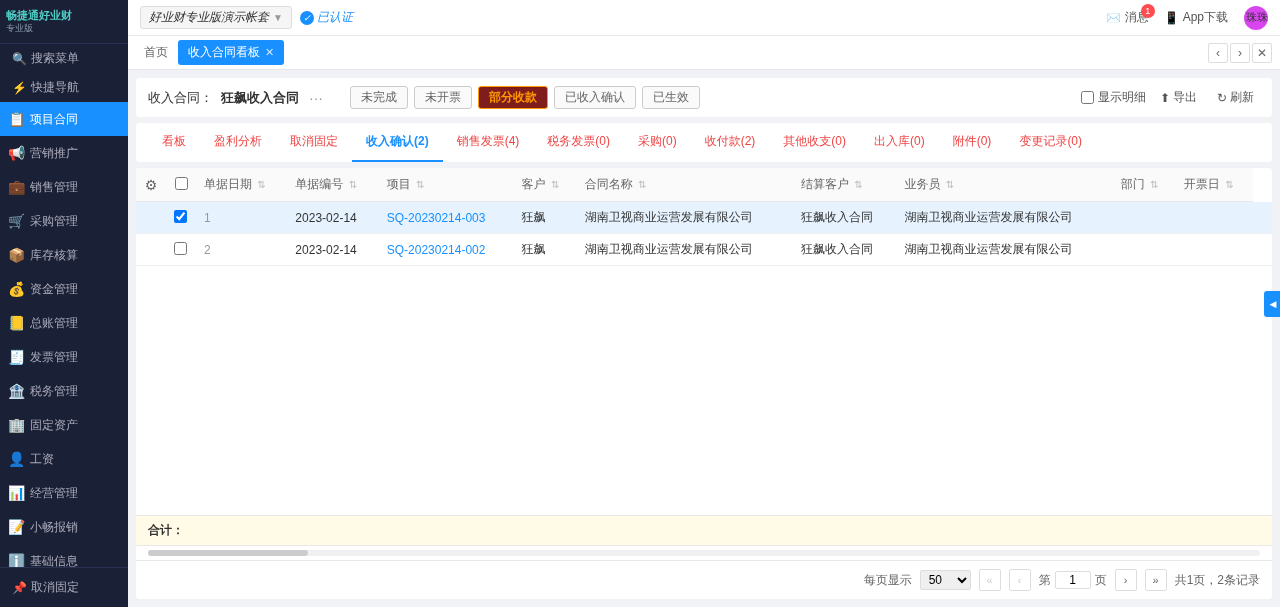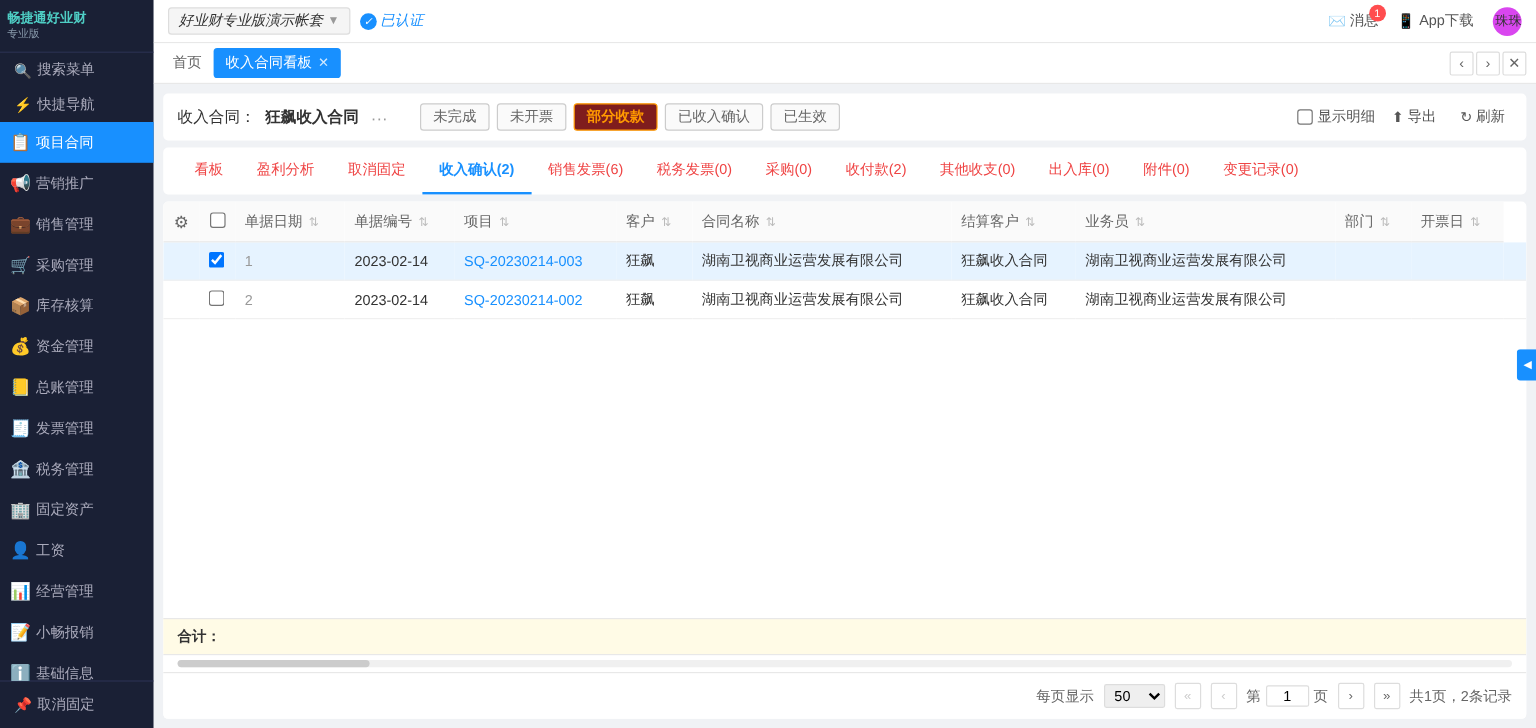--- a/index.html
+++ b/index.html
@@ -270,21 +270,21 @@
           <span>刷新</span>
         </div>
       </div>
     </div>
 
     <div class="subtabs">
       <div class="subtab">看板</div>
       <div class="subtab">盈利分析</div>
       <div class="subtab">取消固定</div>
       <div class="subtab active">收入确认(2)</div>
-      <div class="subtab">销售发票(6)</div>
+      <div class="subtab">销售发票(4)</div>
       <div class="subtab">税务发票(0)</div>
       <div class="subtab">采购(0)</div>
       <div class="subtab">收付款(2)</div>
       <div class="subtab">其他收支(0)</div>
       <div class="subtab">出入库(0)</div>
       <div class="subtab">附件(0)</div>
       <div class="subtab">变更记录(0)</div>
     </div>
 
     <div class="table-area">

